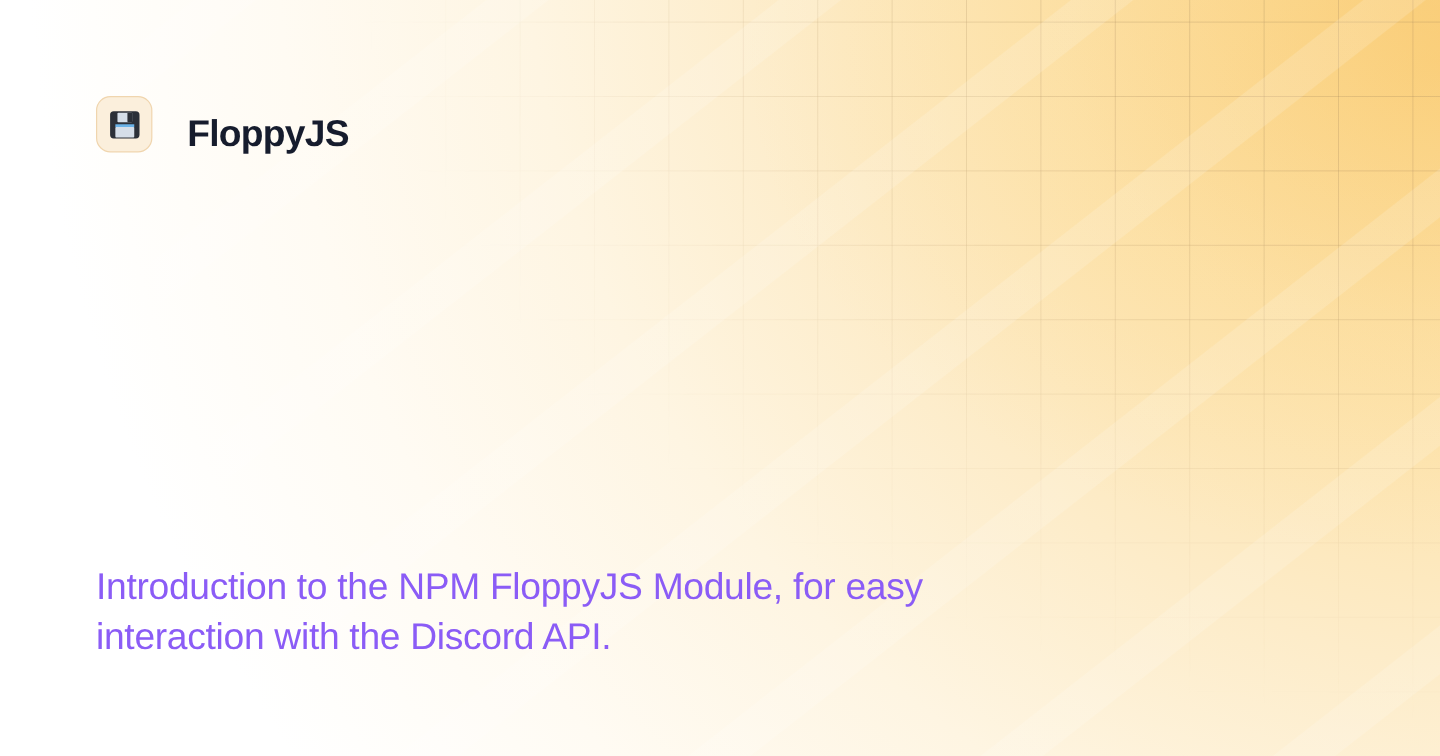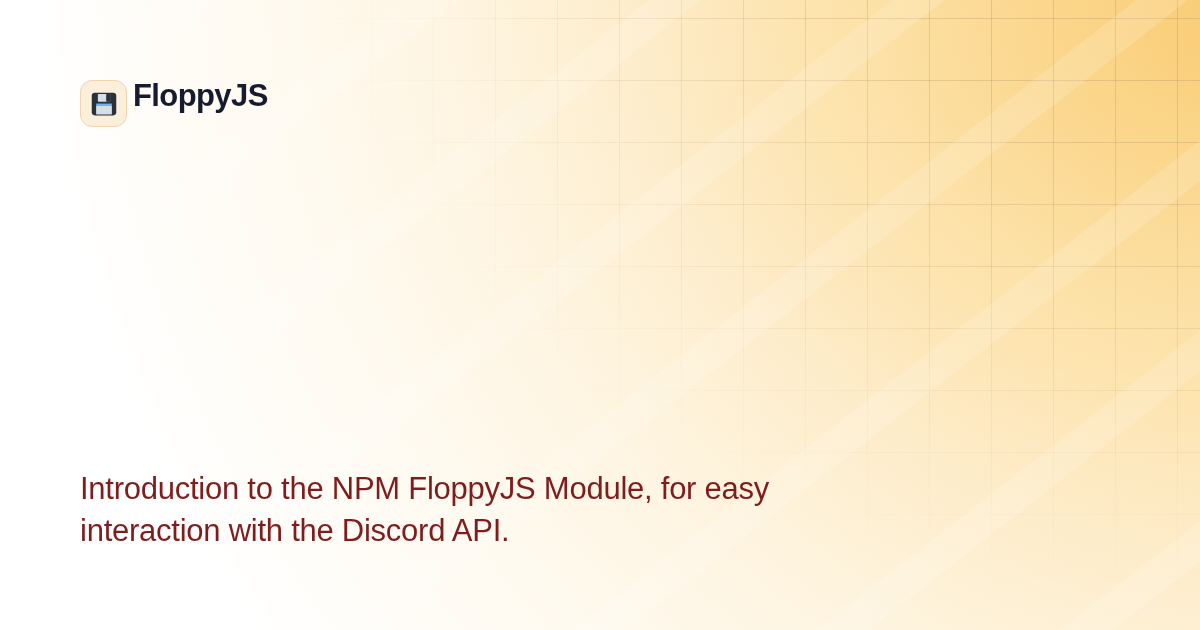--- a/index.html
+++ b/index.html
@@ -94,22 +94,22 @@
   .content {
     position: absolute;
     inset: 0;
   }
 
   .brand {
     position: absolute;
     left: 80px;
     top: 80px;
     display: flex;
-    align-items: flex-start;
-    gap: 6px;
+    align-items: flex-end;
+    gap: 29px;
   }
 
   .brand-badge {
     width: 47px;
     height: 47px;
     border-radius: 12px;
     background: #fbefdc;
     border: 1px solid #f0d5ae;
     box-sizing: border-box;
     display: flex;
@@ -140,21 +140,21 @@
     white-space: nowrap;
   }
 
   .subhead {
     position: absolute;
     left: 80px;
     top: 468px;
     width: 780px;
     font-size: 31px;
     font-weight: normal;
-    color: #7f1d1d;
+    color: #8b5cf6;
     line-height: 42px;
     letter-spacing: -0.25px;
   }
 </style>
 </head>
 <body>
 
 <div class="og-card">
 
   <div class="bg-glow"></div>

